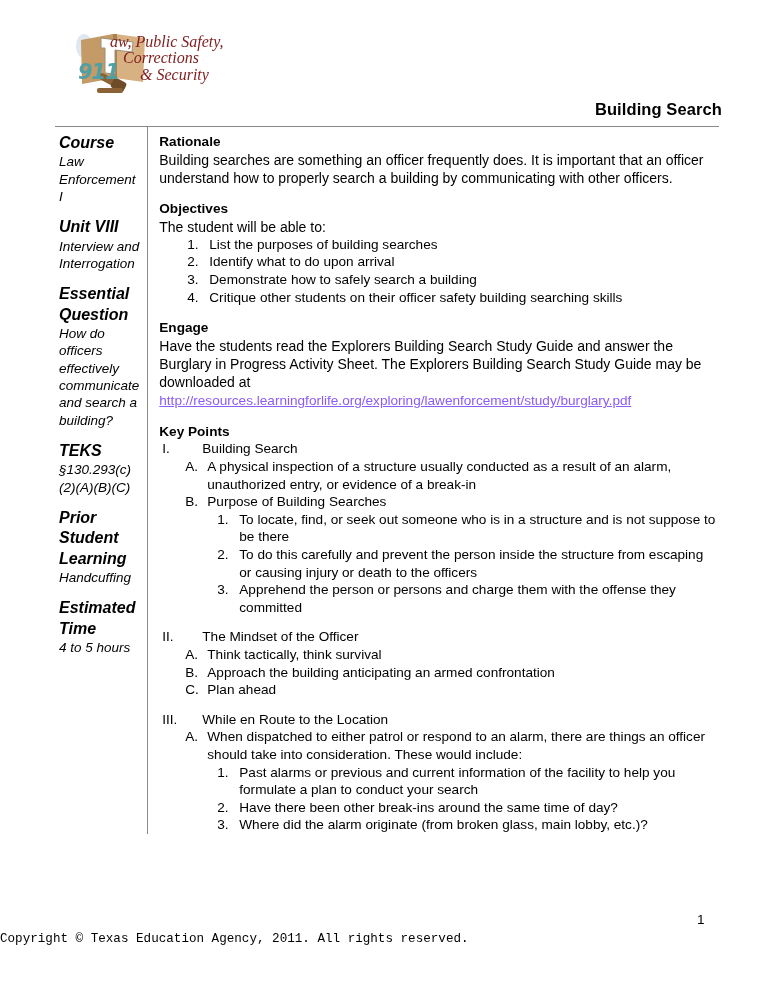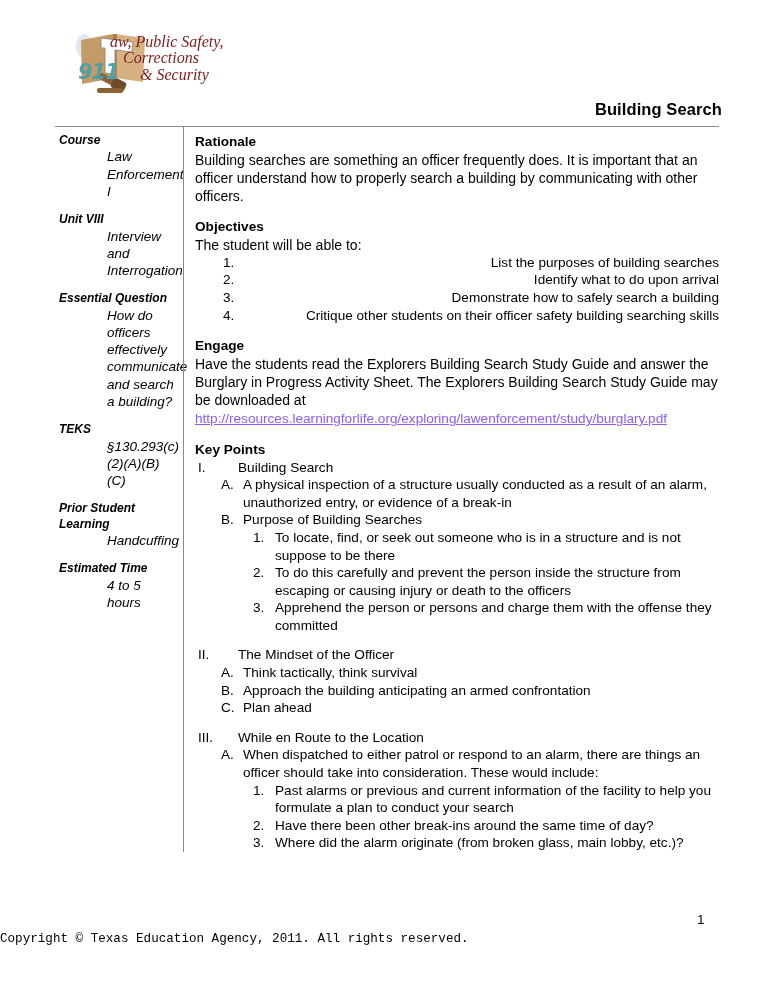--- a/index.html
+++ b/index.html
@@ -115,28 +115,27 @@
     flex: 1 1 auto;
     padding: 6px 0 0 11px;
     box-sizing: border-box;
   }
 
   
   .side-block { margin-bottom: 12px; }
   .side-h {
     font-style: italic;
     font-weight: bold;
-    font-size: 12px;
+    font-size: 16px;
     line-height: 1.28;
   }
   .side-t {
     font-style: italic;
     font-size: 13.5px;
     line-height: 1.28;
-    margin-left: 48px;
   }
 
   
   .sec { margin-bottom: 0; }
   .sec-h {
     font-weight: bold;
     font-size: 13.6px;
     line-height: 1.30;
   }
   .para {
@@ -155,21 +154,21 @@
   }
 
   
   .obj-row {
     display: flex;
     font-size: 13.6px;
     line-height: 1.295;
     padding-left: 28px;
   }
   .obj-row .n { width: 22px; flex: 0 0 22px; }
-  .obj-row .x { flex: 1 1 auto; text-align: right; }
+  .obj-row .x { flex: 1 1 auto; }
 
   
   .out-row {
     display: flex;
     font-size: 13.6px;
     line-height: 1.295;
   }
   .out-row .mk { flex: 0 0 auto; }
   .out-row .tx { flex: 1 1 auto; }
 

